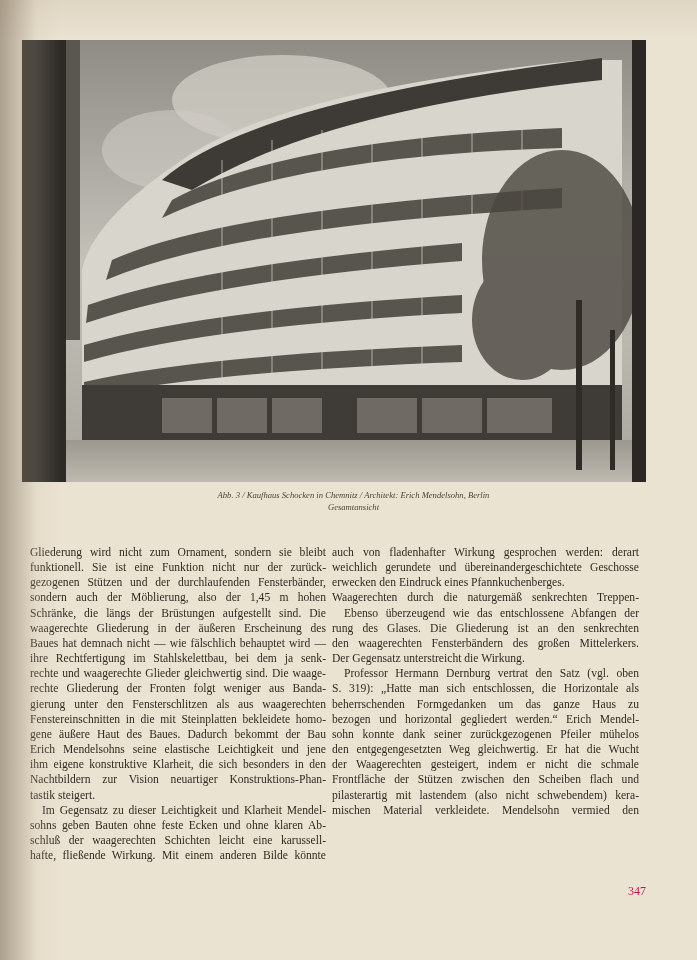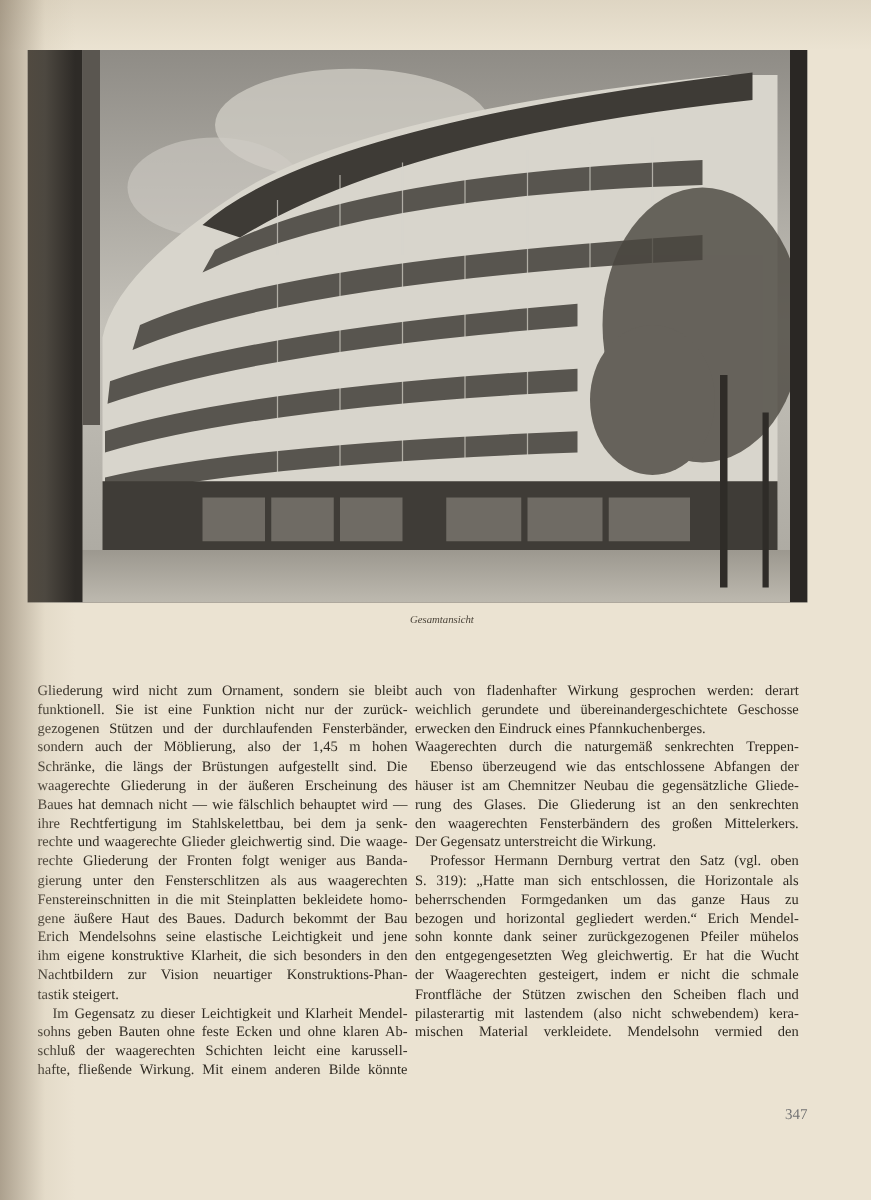--- a/index.html
+++ b/index.html
@@ -36,21 +36,21 @@
       font-family:"Liberation Serif",serif;
       font-size:11.6px; line-height:15.15px; color:#2f2a22;
       text-align:justify;
     }
     .col.left { left:30px; }
     .col.right { left:332px; width:307px; }
     .line { display:block; text-align:justify; text-align-last:justify; white-space:nowrap; }
     .line.last { text-align-last:left; }
     .pagenum {
       position:absolute; left:628px; top:884px;
-      font-family:"Liberation Serif",serif; font-size:12px; color:#737373;
+      font-family:"Liberation Serif",serif; font-size:12px; color:#be185d;
     }
   </style>
 </head>
 <body>
 
 <div class="page-top"></div>
 
 <div class="photo">
   <svg width="624" height="442" viewBox="0 0 624 442">
     <defs>
@@ -110,20 +110,21 @@
       <ellipse cx="500" cy="280" rx="50" ry="60"></ellipse>
     </g>
     <rect x="554" y="260" width="6" height="170" fill="#2f2c28"></rect>
     <rect x="588" y="290" width="5" height="140" fill="#2f2c28"></rect>
 
     <rect x="610" y="0" width="14" height="442" fill="#2a2724"></rect>
   </svg>
 </div>
 
 <div class="caption">
+  <div>Abb. 3 / Kaufhaus Schocken in Chemnitz / Architekt: Erich Mendelsohn, Berlin</div>
   <div>Gesamtansicht</div>
 </div>
 
 <div class="col left">
   <span class="line">Gliederung wird nicht zum Ornament, sondern sie bleibt</span>
   <span class="line">funktionell. Sie ist eine Funktion nicht nur der zurück-</span>
   <span class="line">gezogenen Stützen und der durchlaufenden Fensterbänder,</span>
   <span class="line">sondern auch der Möblierung, also der 1,45 m hohen</span>
   <span class="line">Schränke, die längs der Brüstungen aufgestellt sind. Die</span>
   <span class="line">waagerechte Gliederung in der äußeren Erscheinung des</span>
@@ -143,21 +144,20 @@
   <span class="line">schluß der waagerechten Schichten leicht eine karussell-</span>
   <span class="line">hafte, fließende Wirkung. Mit einem anderen Bilde könnte</span>
 </div>
 
 <div class="col right">
   <span class="line">auch von fladenhafter Wirkung gesprochen werden: derart</span>
   <span class="line">weichlich gerundete und übereinandergeschichtete Geschosse</span>
   <span class="line last">erwecken den Eindruck eines Pfannkuchenberges.</span>
   <span class="line">Waagerechten durch die naturgemäß senkrechten Treppen-</span>
   <span class="line" style="padding-left:12px">Ebenso überzeugend wie das entschlossene Abfangen der</span>
-  <span class="line">häuser ist am Chemnitzer Neubau die gegensätzliche Gliede-</span>
   <span class="line">rung des Glases. Die Gliederung ist an den senkrechten</span>
   <span class="line">den waagerechten Fensterbändern des großen Mittelerkers.</span>
   <span class="line last">Der Gegensatz unterstreicht die Wirkung.</span>
   <span class="line" style="padding-left:12px">Professor Hermann Dernburg vertrat den Satz (vgl. oben</span>
   <span class="line">S. 319): „Hatte man sich entschlossen, die Horizontale als</span>
   <span class="line">beherrschenden Formgedanken um das ganze Haus zu</span>
   <span class="line">bezogen und horizontal gegliedert werden.“ Erich Mendel-</span>
   <span class="line">sohn konnte dank seiner zurückgezogenen Pfeiler mühelos</span>
   <span class="line">den entgegengesetzten Weg gleichwertig. Er hat die Wucht</span>
   <span class="line">der Waagerechten gesteigert, indem er nicht die schmale</span>

